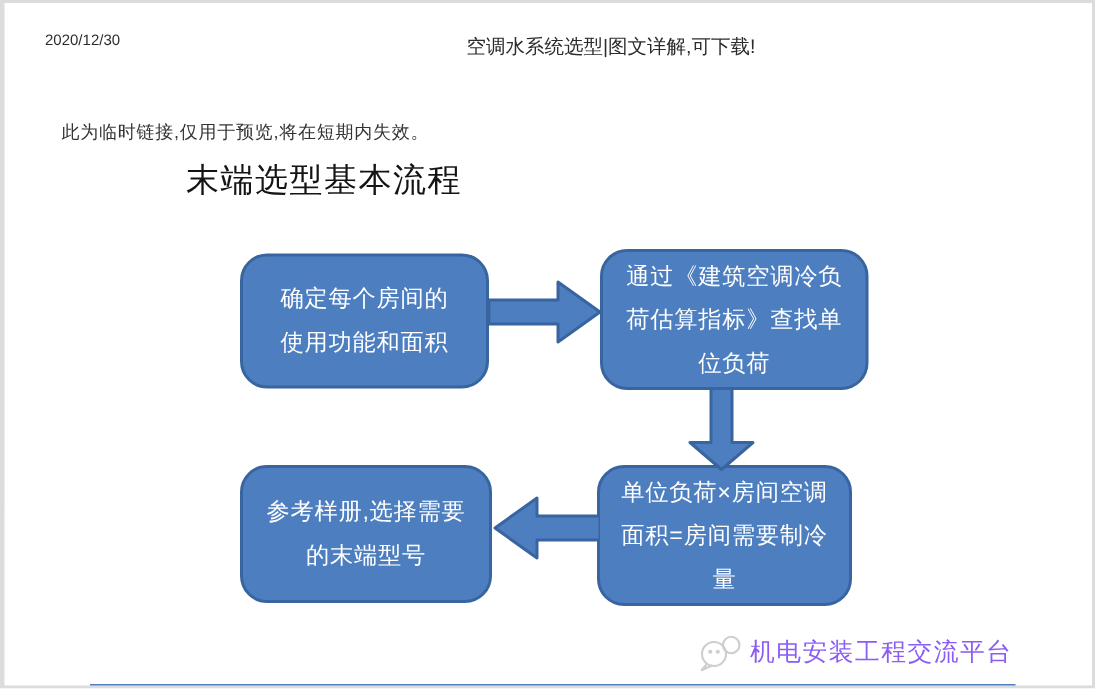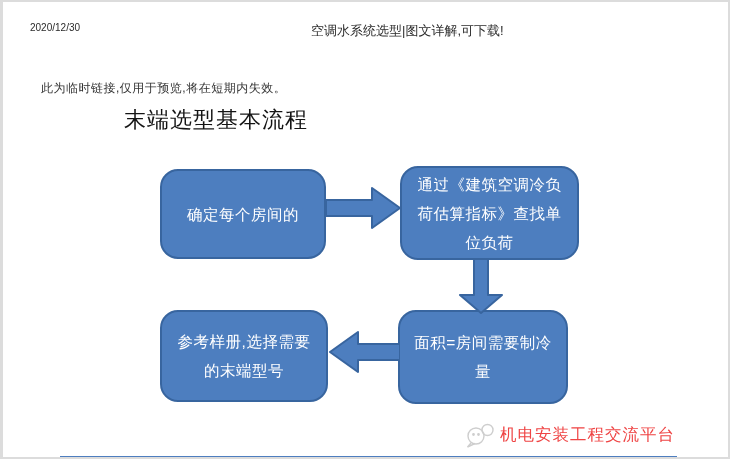--- a/index.html
+++ b/index.html
@@ -48,21 +48,21 @@
     letter-spacing:0.5px;
   }
   .box1 { left:157px; top:167px; width:166px; height:90px; }
   .box2 { left:397px; top:164px; width:179px; height:94px; }
   .box3 { left:395px; top:308px; width:170px; height:94px; }
   .box4 { left:157px; top:308px; width:168px; height:92px;text-align:right; }
   .arrow-svg polygon { fill:#4d7ebf; stroke:#38659f; stroke-width:2; stroke-linejoin:round; }
   .watermark {
     left:462px; top:420px;
     display:flex; align-items:center; gap:5px;
-    color:#ef4444; font-size:16.5px; letter-spacing:1px;
+    color:#8b5cf6; font-size:16.5px; letter-spacing:1px;
     white-space:nowrap;
   }
   .watermark svg { stroke:#cecece; fill:none; stroke-width:1.4; }
   .bottom-line {
     left:57px; top:454px; width:617px; height:3px;
     background:#4d7ebf;
   }
 </style>
 </head>
 <body>
@@ -71,29 +71,31 @@
 
   <div class="abs hdr-date">2020/12/30</div>
   <div class="abs hdr-title">空调水系统选型|图文详解,可下载!</div>
 
   <div class="abs notice">此为临时链接,仅用于预览,将在短期内失效。</div>
 
   <h1 class="abs diagram-title">末端选型基本流程</h1>
 
   <div class="abs flow-box box1">
     <span>确定每个房间的</span>
+    <span>使用功能和面积</span>
   </div>
 
   <div class="abs flow-box box2">
     <span>通过《建筑空调冷负</span>
     <span>荷估算指标》查找单</span>
     <span>位负荷</span>
   </div>
 
   <div class="abs flow-box box3">
+    <span>单位负荷×房间空调</span>
     <span>面积=房间需要制冷</span>
     <span>量</span>
   </div>
 
   <div class="abs flow-box box4">
     <span>参考样册,选择需要</span>
     <span>的末端型号</span>
   </div>
 
   <svg class="abs arrow-svg" style="left:323px; top:183px;" width="76" height="46">

